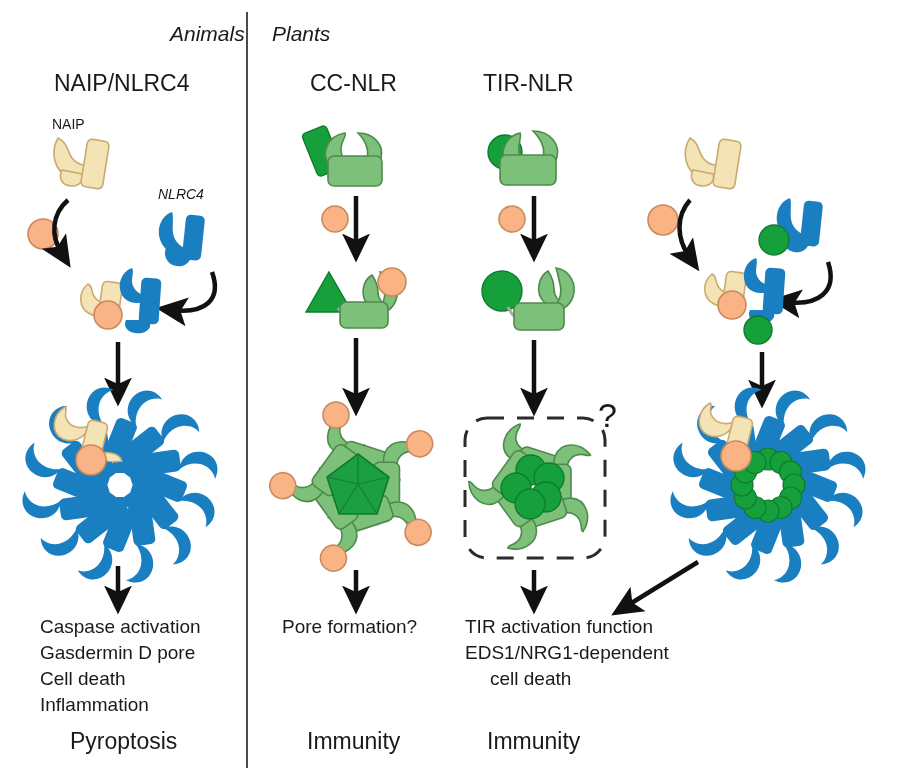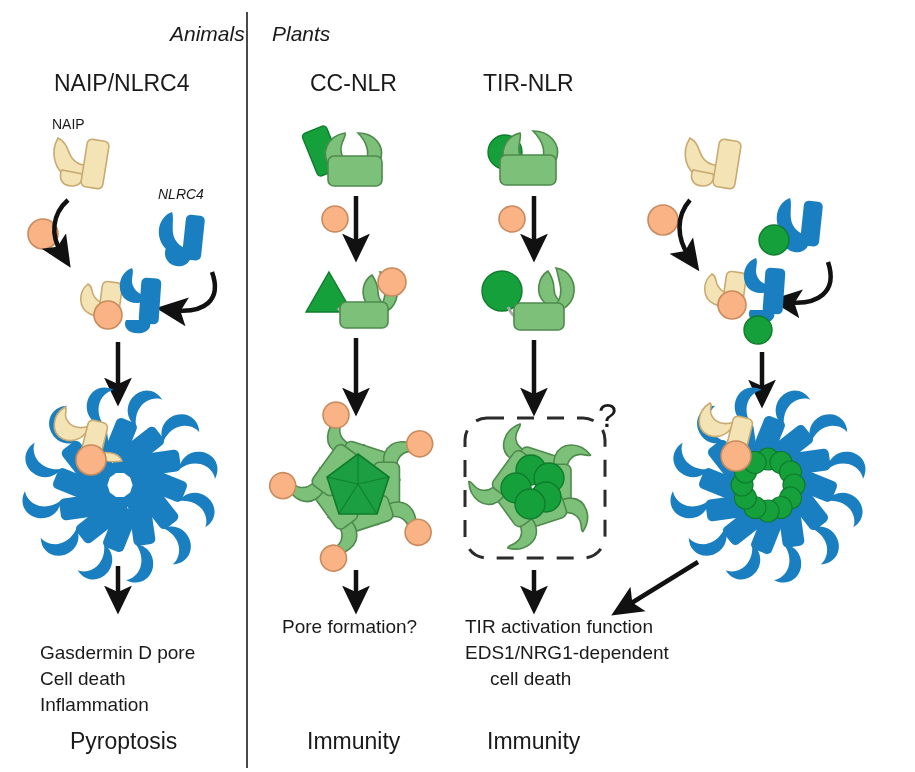--- a/index.html
+++ b/index.html
@@ -28,20 +28,21 @@
 
   <div class="lbl coltitle" style="left:48px;top:70px;margin-left:6px;">NAIP/NLRC4</div>
   <div class="lbl coltitle" style="left:310px;top:70px;">CC-NLR</div>
   <div class="lbl coltitle" style="left:483px;top:70px;text-align:right;">TIR-NLR</div>
 
   <div class="lbl smalllbl" style="left:52px;top:116px;">NAIP</div>
   <div class="lbl smalllbl" style="left:158px;top:186px;font-style:italic;">NLRC4</div>
 
   <div class="lbl qmark" style="left:598px;top:396px;">?</div>
 
+  <div class="lbl outcome" style="left:40px;top:614px;">Caspase activation</div>
   <div class="lbl outcome" style="left:40px;top:640px;">Gasdermin D pore</div>
   <div class="lbl outcome" style="left:40px;top:666px;">Cell death</div>
   <div class="lbl outcome" style="left:40px;top:692px;">Inflammation</div>
   <div class="lbl final" style="left:70px;top:728px;">Pyroptosis</div>
 
   <div class="lbl outcome" style="left:282px;top:614px;">Pore formation?</div>
   <div class="lbl final" style="left:307px;top:728px;">Immunity</div>
 
   <div class="lbl outcome" style="left:465px;top:614px;">TIR activation function</div>
   <div class="lbl outcome" style="left:465px;top:640px;">EDS1/NRG1-dependent</div>

